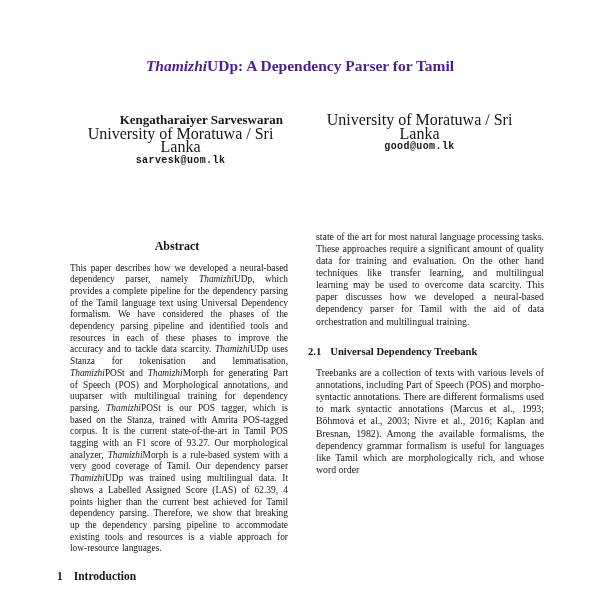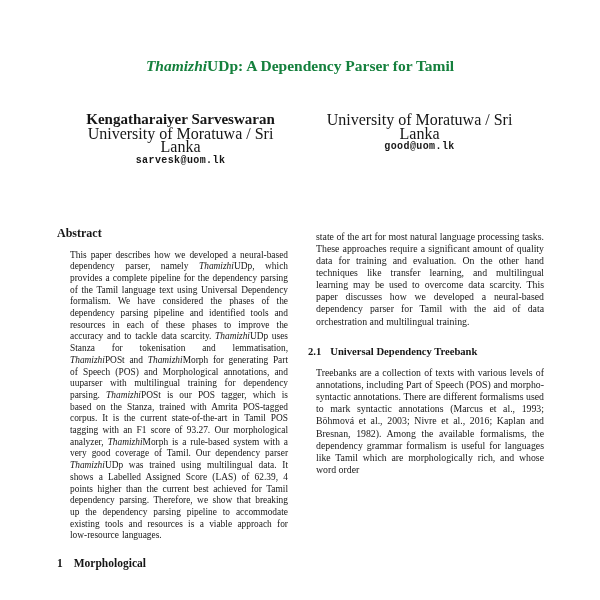--- a/index.html
+++ b/index.html
@@ -13,52 +13,53 @@
   }
   .it { font-style:italic; }
 
   .title {
     margin:0;
     padding-top:56px;
     text-align:center;
     font-size:15.5px;
     line-height:20px;
     font-weight:bold;
-    color:#15803d;
+    color:#4c1d95;
   }
 
   .authors {
     display:flex;
     justify-content:center;
     gap:34px;
     margin-top:37px;
   }
   .author { text-align:center; width:205px; }
-  .author-name { font-weight:bold; font-size:15px; line-height:13.5px; }
+  .author-name { font-weight:bold; font-size:13px; line-height:13.5px;text-align:right; }
   .author-affil { font-size:16px; line-height:13.5px; }
   .author-email {
     font-family:"Liberation Mono","DejaVu Sans Mono",monospace;
     font-size:10px; line-height:14px; letter-spacing:0.4px;font-weight:bold;
   }
 
   .columns {
     display:flex;
     gap:11px;
     margin-top:55px;
     padding-left:57px;
     padding-right:48px;
   }
   .col-left  { width:240px; flex:none; }
   .col-right { width:244px; flex:none; }
 
   .abstract-heading {
+    text-align:center;
     font-weight:bold;
     font-size:12px;
     line-height:15px;
-    margin:3px 0 9px 0;
+    margin:16px 0 9px 0;
   }
   .abstract-text {
     margin:0 9px 0 13px;
     font-size:9.4px;
     line-height:11.7px;
     text-align:justify;
     word-spacing:0.6px;
   }
 
   .body-para {
@@ -102,21 +103,21 @@
       <div class="author-email">good@uom.lk</div>
     </div>
   </div>
 
   <div class="columns">
 
     <div class="col-left">
       <div class="abstract-heading">Abstract</div>
       <p class="abstract-text"><span>This paper describes how we developed a neural-based dependency parser, namely </span><span class="it">Thamizhi</span><span>UDp, which provides a complete pipeline for the dependency parsing of the Tamil language text using Universal Dependency formalism. We have considered the phases of the dependency parsing pipeline and identified tools and resources in each of these phases to improve the accuracy and to tackle data scarcity. </span><span class="it">Thamizhi</span><span>UDp uses Stanza for tokenisation and lemmatisation, </span><span class="it">Thamizhi</span><span>POSt and </span><span class="it">Thamizhi</span><span>Morph for generating Part of Speech (POS) and Morphological annotations, and uuparser with multilingual training for dependency parsing. </span><span class="it">Thamizhi</span><span>POSt is our POS tagger, which is based on the Stanza, trained with Amrita POS-tagged corpus. It is the current state-of-the-art in Tamil POS tagging with an F1 score of 93.27. Our morphological analyzer, </span><span class="it">Thamizhi</span><span>Morph is a rule-based system with a very good coverage of Tamil. Our dependency parser </span><span class="it">Thamizhi</span><span>UDp was trained using multilingual data. It shows a Labelled Assigned Score (LAS) of 62.39, 4 points higher than the current best achieved for Tamil dependency parsing. Therefore, we show that breaking up the dependency parsing pipeline to accommodate existing tools and resources is a viable approach for low-resource languages.</span></p>
       <div class="sec-heading intro-heading">
-        <span class="sec-num">1</span><span>Morphological</span>
+        <span class="sec-num">1</span><span>Introduction</span>
       </div>
     </div>
 
     <div class="col-right">
       <p class="body-para">state of the art for most natural language processing tasks. These approaches require a significant amount of quality data for training and evaluation. On the other hand techniques like transfer learning, and multilingual learning may be used to overcome data scarcity. This paper discusses how we developed a neural-based dependency parser for Tamil with the aid of data orchestration and multilingual training.</p>
 
 
       <div class="subsec-heading">
         <span class="sec-num">2.1</span><span>Universal Dependency Treebank</span>
       </div>

